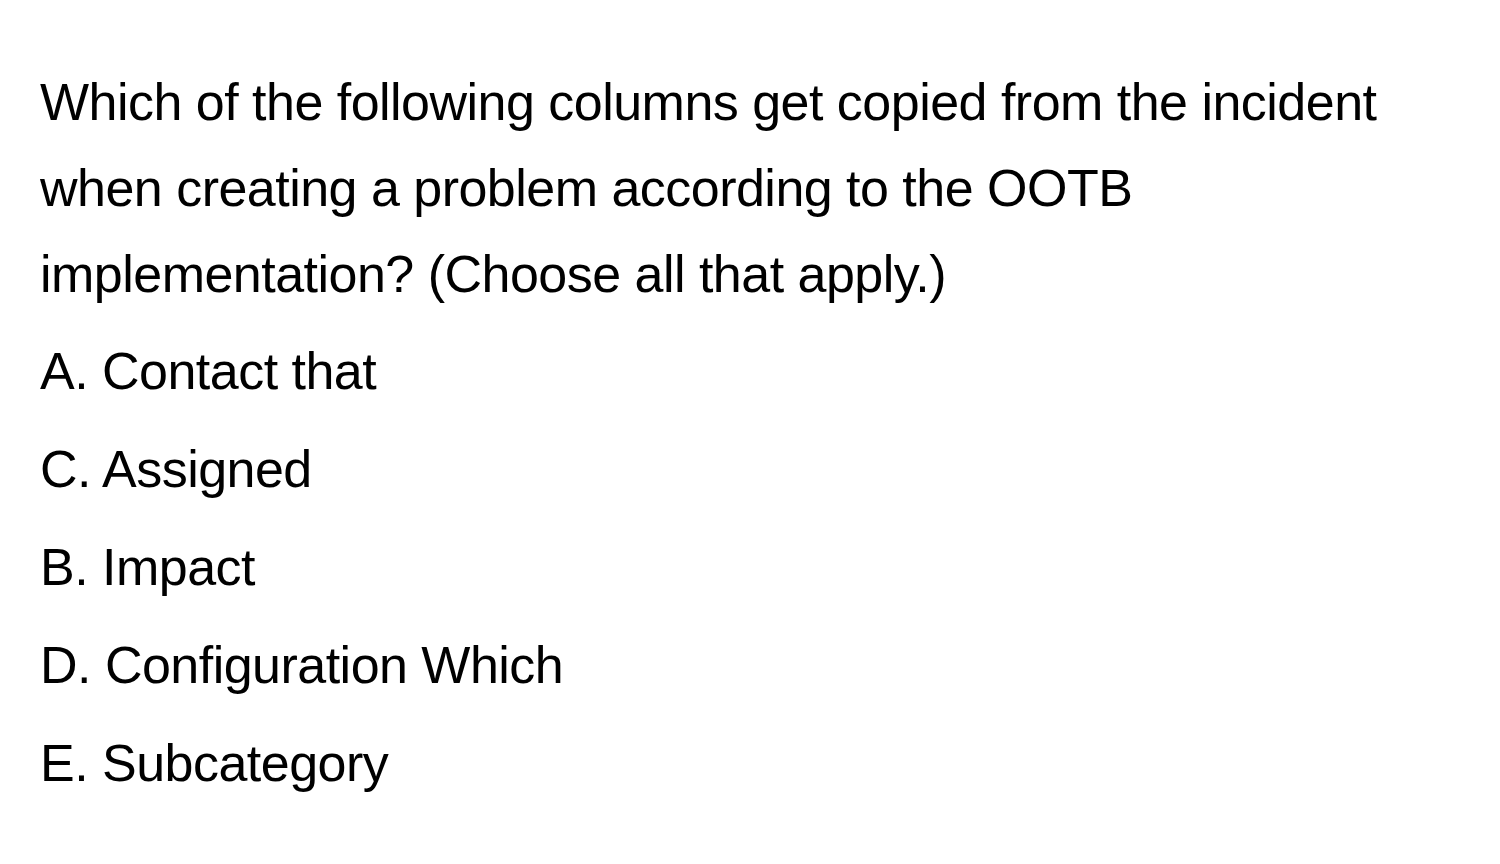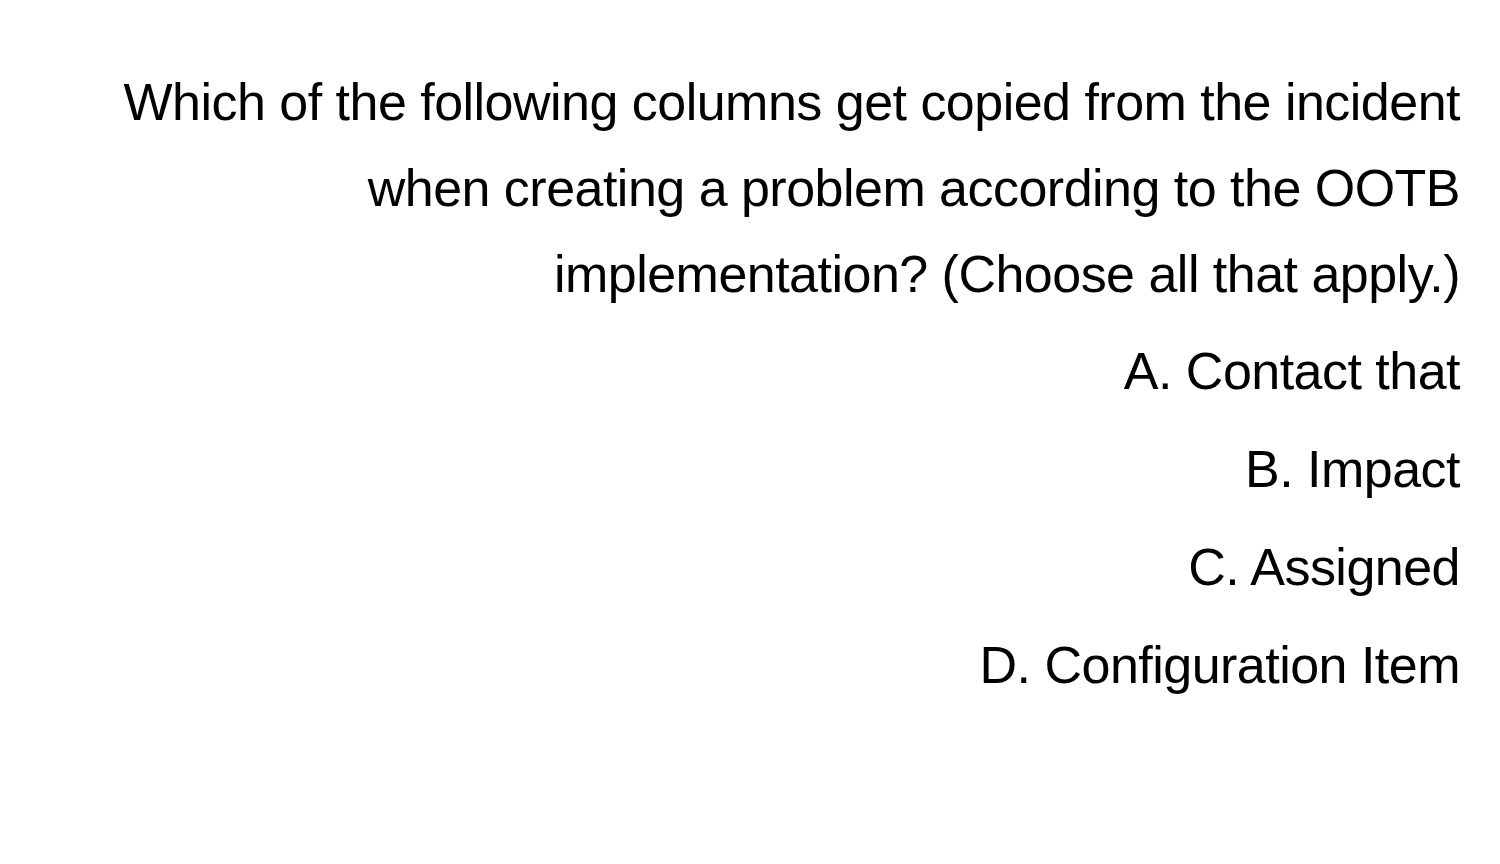--- a/index.html
+++ b/index.html
@@ -13,31 +13,31 @@
       background: #ffffff;
       font-family: -apple-system, BlinkMacSystemFont, "Segoe UI", "Helvetica Neue", Arial, sans-serif;
       color: #000000;
       padding: 60px 40px 40px 40px;
     }
     .question-container {
       font-size: 52px;
       line-height: 1.65;
       font-weight: 400;
       letter-spacing: -0.01em;
-      text-align: right;
     }
     .question-text {
       margin-bottom: 12px;
     }
     .option {
       margin-bottom: 12px;
     }
   </style>
 </head>
 <body>
 
 <div class="question-container">
   <div class="question-text">Which of the following columns get copied from the incident when creating a problem according to the OOTB implementation? (Choose all that apply.)</div>
   <div class="option">A. Contact that</div>
+  <div class="option">C. Assigned</div>
   <div class="option">B. Impact</div>
-  <div class="option">C. Assigned</div>
-  <div class="option">D. Configuration Item</div>
+  <div class="option">D. Configuration Which</div>
+  <div class="option">E. Subcategory</div>
 </div>
 
 </body></html>

